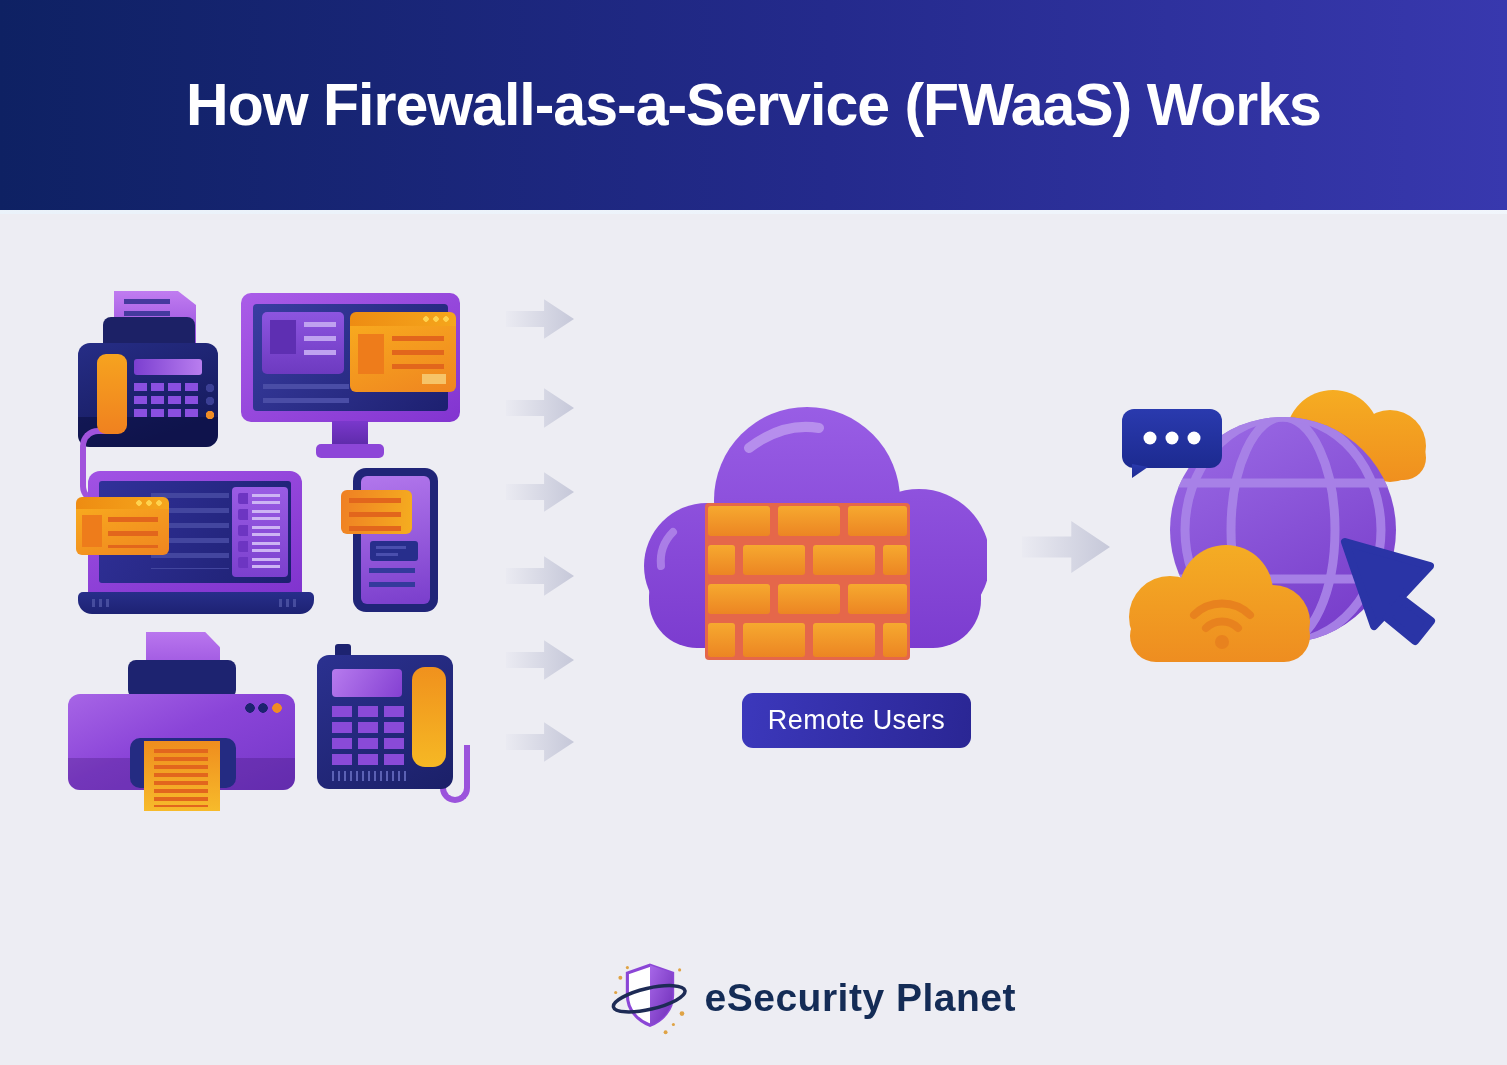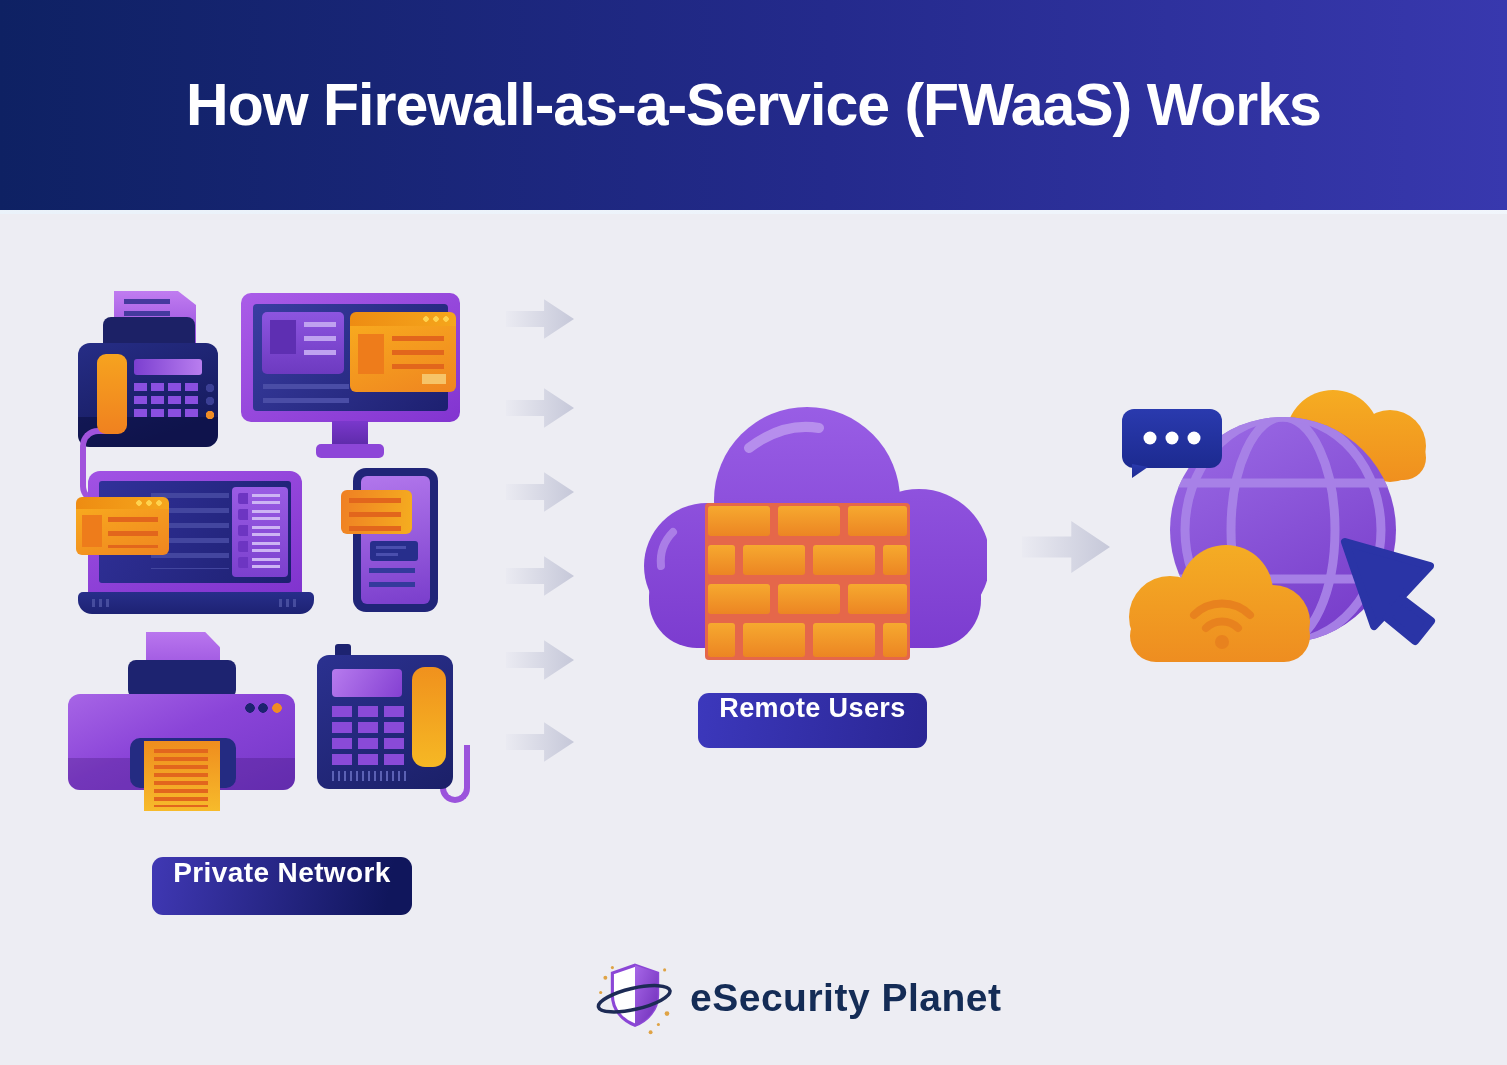--- a/index.html
+++ b/index.html
@@ -12,22 +12,22 @@
        background:linear-gradient(90deg,#0e2163 0%,#242a8c 55%,#3838ae 100%);
        display:flex;align-items:center;justify-content:center;}
   .hdr h1{margin:0;color:#ffffff;font-size:59px;font-weight:700;letter-spacing:-1px;}
   .hdr-edge{position:absolute;left:0;top:210px;width:100%;height:4px;
             background:linear-gradient(90deg,#eaf3fb,#f2f7fd);opacity:.85;}
 
   
   .grp{position:absolute;left:0;top:0;width:100%;height:100%;}
 
   
-  .tag{position:absolute;display:flex;justify-content:center;
-       color:#ffffff;font-weight:700;border-radius:11px;letter-spacing:.4px;}
+  .tag{position:absolute;display:flex;align-items:center;justify-content:center;
+       color:#ffffff;font-weight:400;border-radius:11px;letter-spacing:.4px;margin-left:44px;}
   .tag-dark{background:linear-gradient(100deg,#4038b4 0%,#10165c 90%);font-size:28px;}
   .tag-indigo{background:linear-gradient(100deg,#3c38bc 0%,#2a2694 100%);font-size:27px;}
 
   
   .arrow-sm{position:absolute;left:506px;width:68px;height:44px;
        background:linear-gradient(90deg,rgba(226,227,238,.25),#c6c8d9);
        clip-path:polygon(0 32%,56% 32%,56% 5%,100% 50%,56% 95%,56% 68%,0 68%);}
   .arrow-lg{position:absolute;left:1022px;top:518px;width:88px;height:58px;
        background:linear-gradient(90deg,rgba(226,227,238,.25),#c6c8d9);
        clip-path:polygon(0 32%,56% 32%,56% 5%,100% 50%,56% 95%,56% 68%,0 68%);}
@@ -155,21 +155,21 @@
   .dp-pad{left:332px;top:706px;width:72px;height:59px;
       background:conic-gradient(at 20px 11px,#0000 270deg,#8a4ad8 0) 0 0/26px 16px;}
   .dp-speaker{left:332px;top:771px;width:74px;height:10px;opacity:.85;
       background:conic-gradient(at 2px 10px,#0000 270deg,#666cc0 0) 0 0/6px 10px;}
   .dp-handset{left:412px;top:667px;width:34px;height:100px;border-radius:13px;
       background:linear-gradient(180deg,#f0911d,#f6b824);}
   .dp-cord{left:440px;top:745px;width:30px;height:58px;border:6px solid #9b53dc;border-top:none;
       border-radius:0 0 15px 15px;box-sizing:border-box;}
 
   
-  .brand{position:absolute;left:596px;top:952px;width:420px;height:92px;display:flex;align-items:center;gap:16px;}
+  .brand{position:absolute;left:596px;top:952px;width:420px;height:92px;display:flex;align-items:center;gap:16px;justify-content:flex-end;}
   .brand-txt{color:#142c56;font-size:39px;font-weight:700;letter-spacing:.5px;}
 </style>
 </head>
 <body>
 
 <div class="canvas">
 
   <header class="hdr">
     <h1>How Firewall-as-a-Service (FWaaS) Works</h1>
   </header>
@@ -226,23 +226,20 @@
     <div class="abs pr-paper-out"></div>
 
     <div class="abs dp-tab"></div>
     <div class="abs dp-cord"></div>
     <div class="abs dp-body"></div>
     <div class="abs dp-display"></div>
     <div class="abs dp-pad"></div>
     <div class="abs dp-speaker"></div>
     <div class="abs dp-handset"></div>
 
-    <div class="tag tag-dark" style="left:152px;top:857px;width:260px;height:58px;">
-      <span>Private Network</span>
-    </div>
   </section>
 
   <div class="grp">
       <div class="arrow-sm" style="top: 297px;"></div>
       <div class="arrow-sm" style="top: 386px;"></div>
       <div class="arrow-sm" style="top: 470px;"></div>
       <div class="arrow-sm" style="top: 554px;"></div>
       <div class="arrow-sm" style="top: 638px;"></div>
       <div class="arrow-sm" style="top: 720px;"></div>
     </div>

